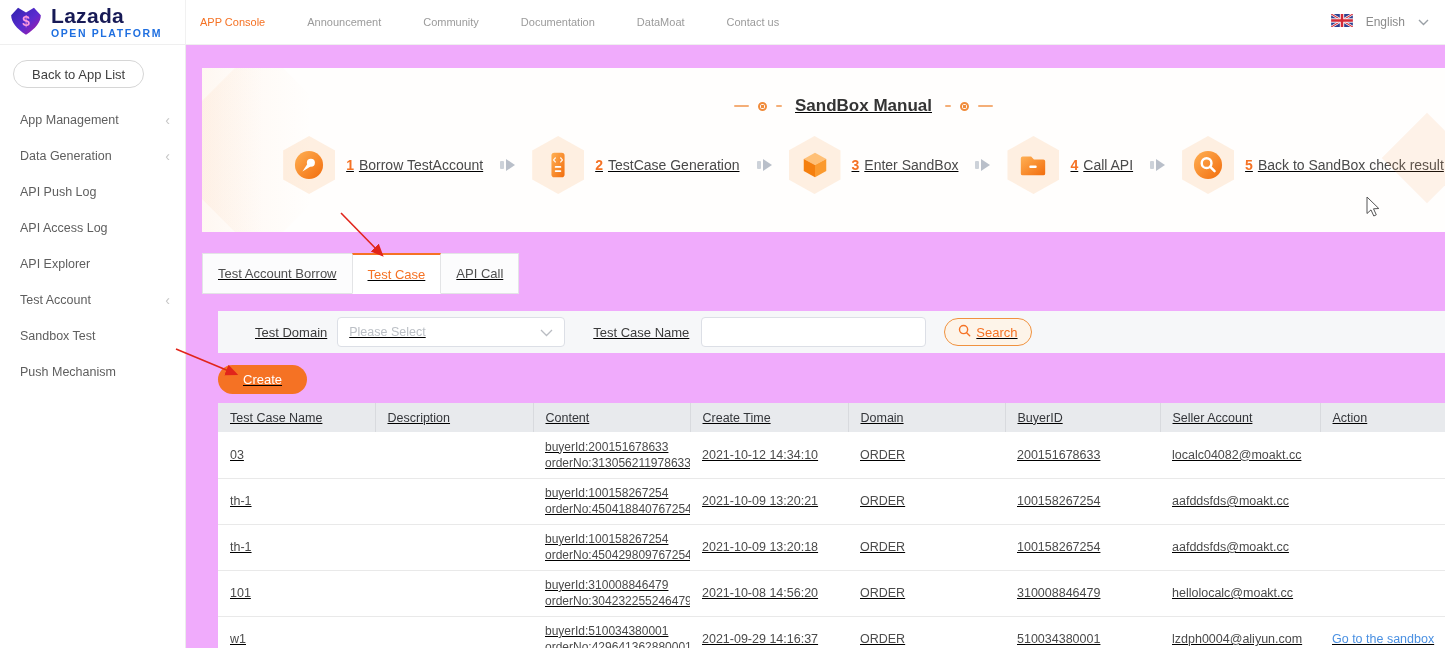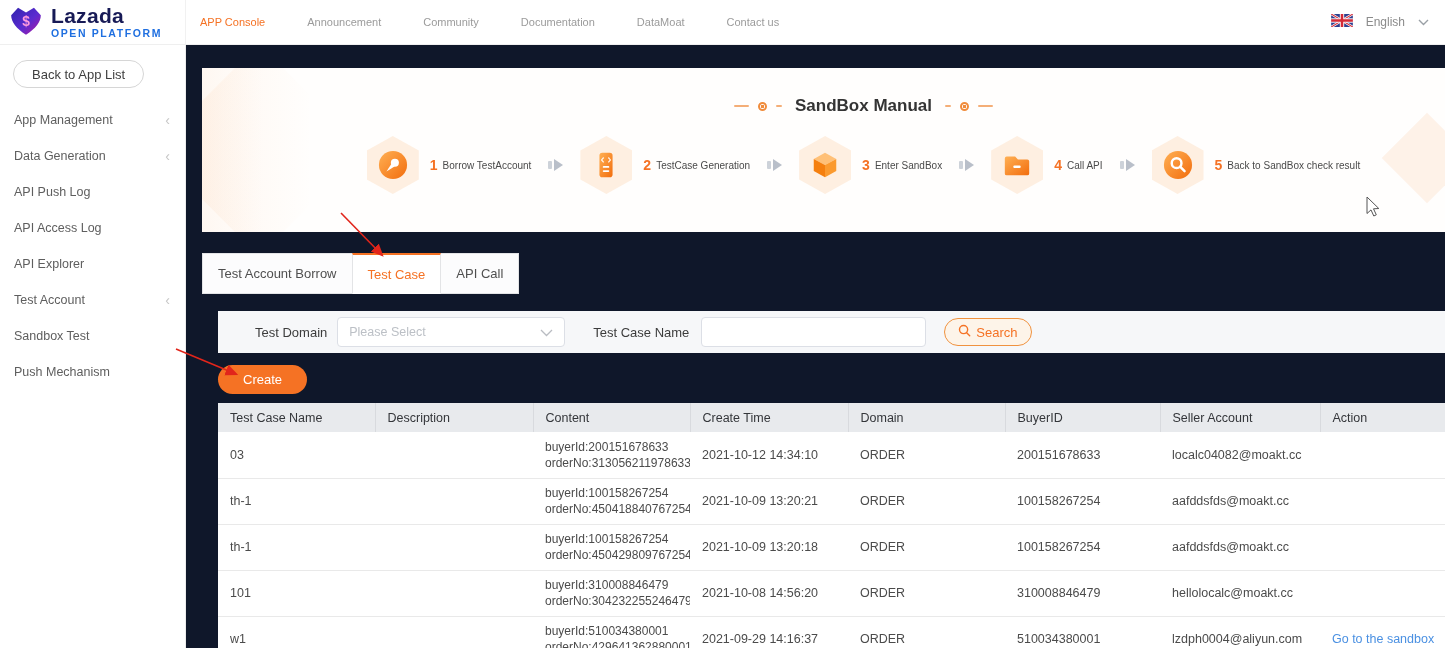--- a/index.html
+++ b/index.html
@@ -13,41 +13,41 @@
   .logo-sub { font-size:10.5px; font-weight:bold; color:#1f6fe0; letter-spacing:1.6px; margin-top:2px; }
   .top-nav { display:flex; align-items:center; margin-left:14px; }
   .nav-item { font-size:11px; color:#9b9b9b; margin-right:42px; cursor:pointer; white-space:nowrap; }
   .nav-item.active { color:#f57224; }
   .lang { margin-left:auto; margin-right:16px; display:flex; align-items:center; gap:13px; font-size:12px; color:#8b8b8b; cursor:pointer; }
 
   
   .sidebar { position:absolute; top:45px; left:0; bottom:0; width:186px; background:#fff; border-right:1px solid #ececec; z-index:5; }
   .back-btn { margin:15px 0 4px 13px; height:28px; padding:0 18px; border:1px solid #d6d6d6; border-radius:15px; background:#fff; font-size:13px; color:#3f3f3f; cursor:pointer; font-family:inherit; }
   .side-list { list-style:none; margin-top:10px; }
-  .side-item { height:36px; display:flex; align-items:center; justify-content:space-between; padding:0 15px 0 14px; font-size:12.5px; color:#5e5e5e; cursor:pointer; }
+  .side-item { height:36px; display:flex; align-items:center; justify-content:space-between; padding:0 15px 0 20px; font-size:12.5px; color:#5e5e5e; cursor:pointer; }
   .side-chevron { color:#c6c6c6; font-size:14px; line-height:1; }
 
   
-  .main { position:absolute; top:45px; left:186px; right:0; bottom:0; background:#0f172a; padding:23px 0 8px 16px; overflow:hidden; }
+  .main { position:absolute; top:45px; left:186px; right:0; bottom:0; background:#f0abfc; padding:23px 0 8px 16px; overflow:hidden;text-decoration:underline; }
 
   
   .banner { position:relative; height:164px; background:#fffefd; overflow:hidden; }
   .deco-chevron-1 { position:absolute; left:-88px; top:50%; width:190px; height:190px; transform:translateY(-50%) rotate(45deg); background:linear-gradient(45deg, rgba(247,150,70,.20), rgba(247,150,70,0) 70%); }
   .deco-chevron-2 { position:absolute; left:-18px; top:50%; width:150px; height:150px; transform:translateY(-50%) rotate(45deg); background:linear-gradient(45deg, rgba(247,150,70,.10), rgba(247,150,70,0) 75%); }
   .deco-diamond { position:absolute; right:-14px; top:58px; width:64px; height:64px; transform:rotate(45deg); background:rgba(247,160,80,.12); }
   .banner-title-row { display:flex; justify-content:center; align-items:center; gap:9px; padding:28px 0 0 80px; position:relative; }
   .banner-title { font-size:17px; font-weight:bold; color:#343434; margin:0 4px; }
   .orn-line { width:15px; height:2px; background:#f4ae77; border-radius:1px; }
   .orn-line.short { width:6px; }
   .orn-ring { width:9px; height:9px; border:2px solid #f08c3c; border-radius:50%; background:radial-gradient(circle,#f08c3c 0 1.6px, transparent 2px); }
   .steps { display:flex; justify-content:center; align-items:center; margin-top:20px; padding-left:80px; }
   .step { display:flex; align-items:center; }
   .hex { width:52px; height:58px; clip-path:polygon(50% 0,100% 25%,100% 75%,50% 100%,0 75%,0 25%); background:rgba(247,160,80,.16); display:flex; align-items:center; justify-content:center; margin-right:11px; flex:none; }
   .step-num { color:#f57224; font-weight:bold; font-size:14px; margin-right:5px; }
-  .step-label { font-size:10px; color:#4a4a4a; white-space:nowrap; }
+  .step-label { font-size:14px; color:#4a4a4a; white-space:nowrap; }
   .step-arrow { display:flex; align-items:center; margin:0 17px; }
   .arrow-bar { width:4px; height:8px; background:#cdd2d9; border-radius:1px; margin-right:2px; }
   .arrow-tri { width:0; height:0; border-left:9px solid #b9bfc9; border-top:6px solid transparent; border-bottom:6px solid transparent; }
 
   
   .tabs { display:flex; margin-top:21px; }
   .tab { height:41px; display:flex; align-items:center; padding:0 15px; background:#fcfcfd; border:1px solid #e3e4e6; margin-left:-1px; font-size:13px; color:#4f4f4f; cursor:pointer; white-space:nowrap; }
   .tab:first-child { margin-left:0; }
   .tab.active { background:#fff; color:#f57224; border-top:2px solid #f57224; border-bottom-color:#fff; position:relative; z-index:2; }
 

